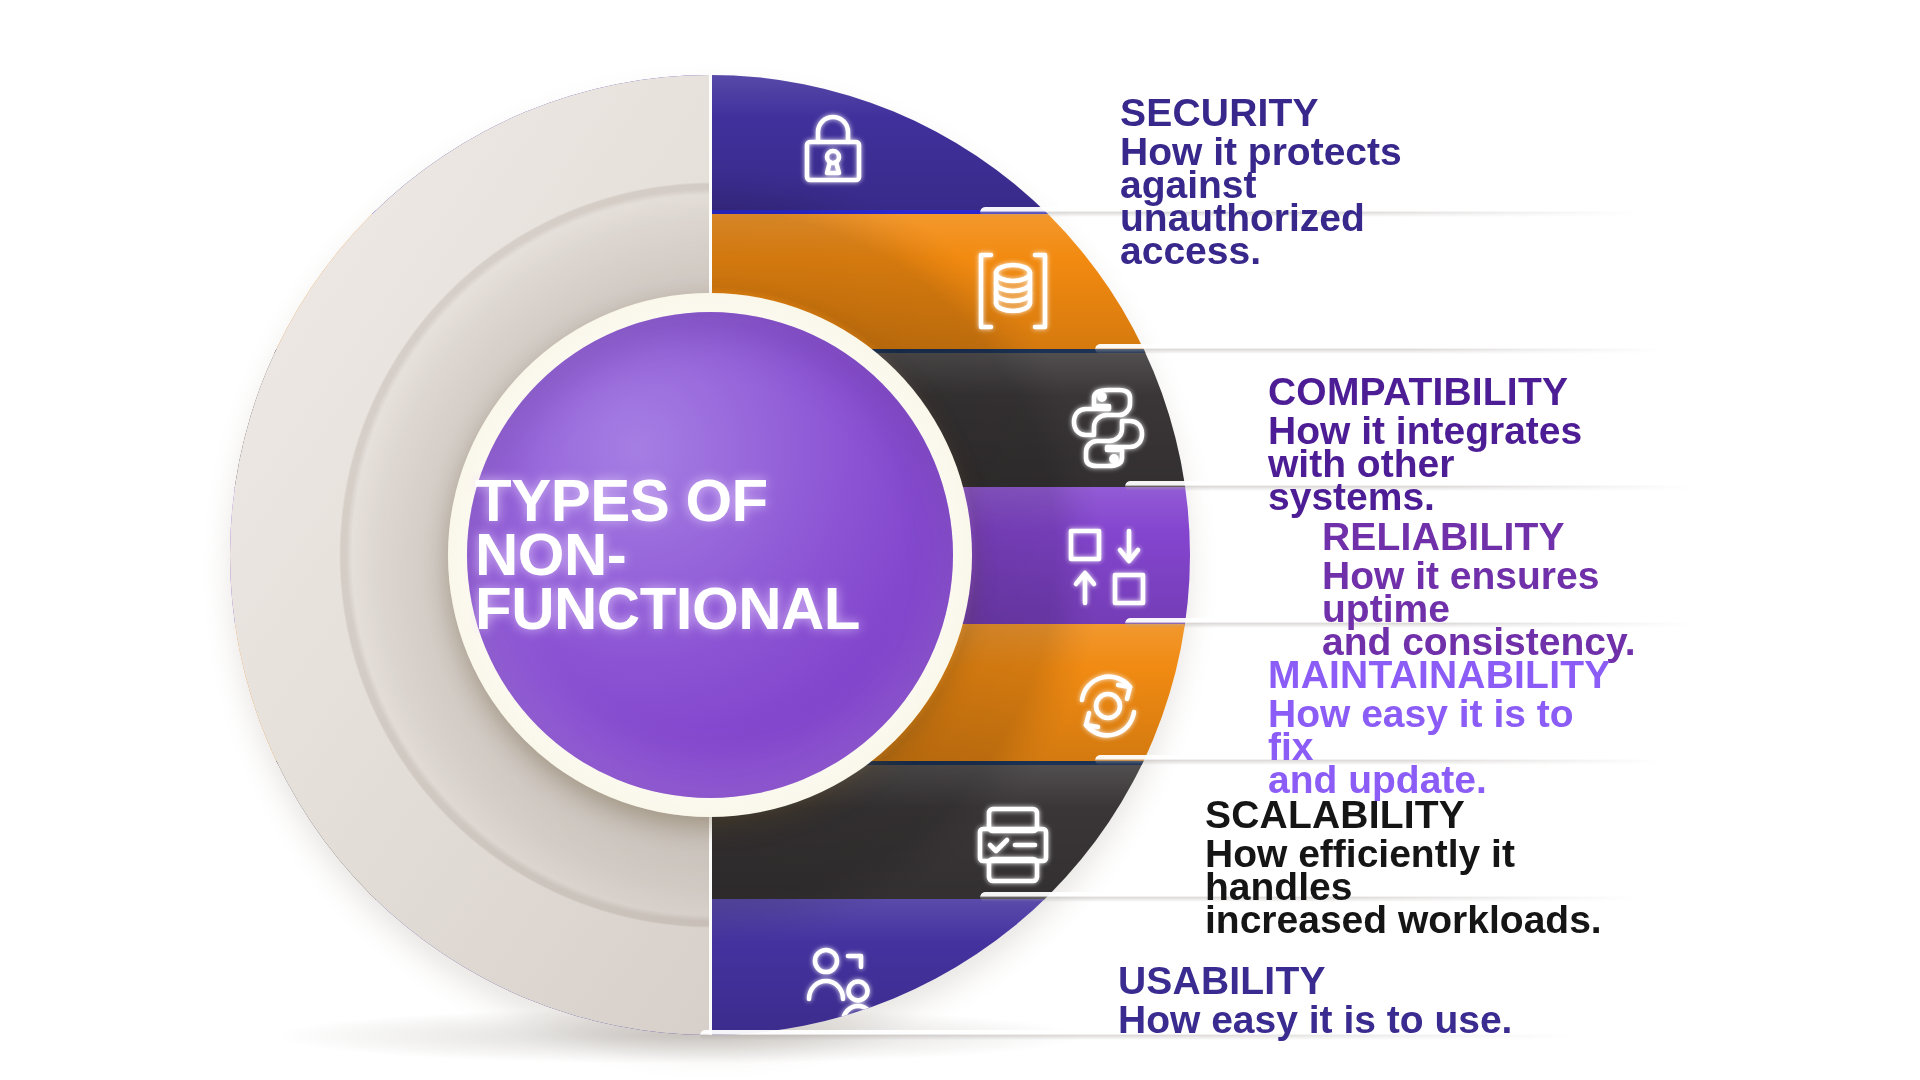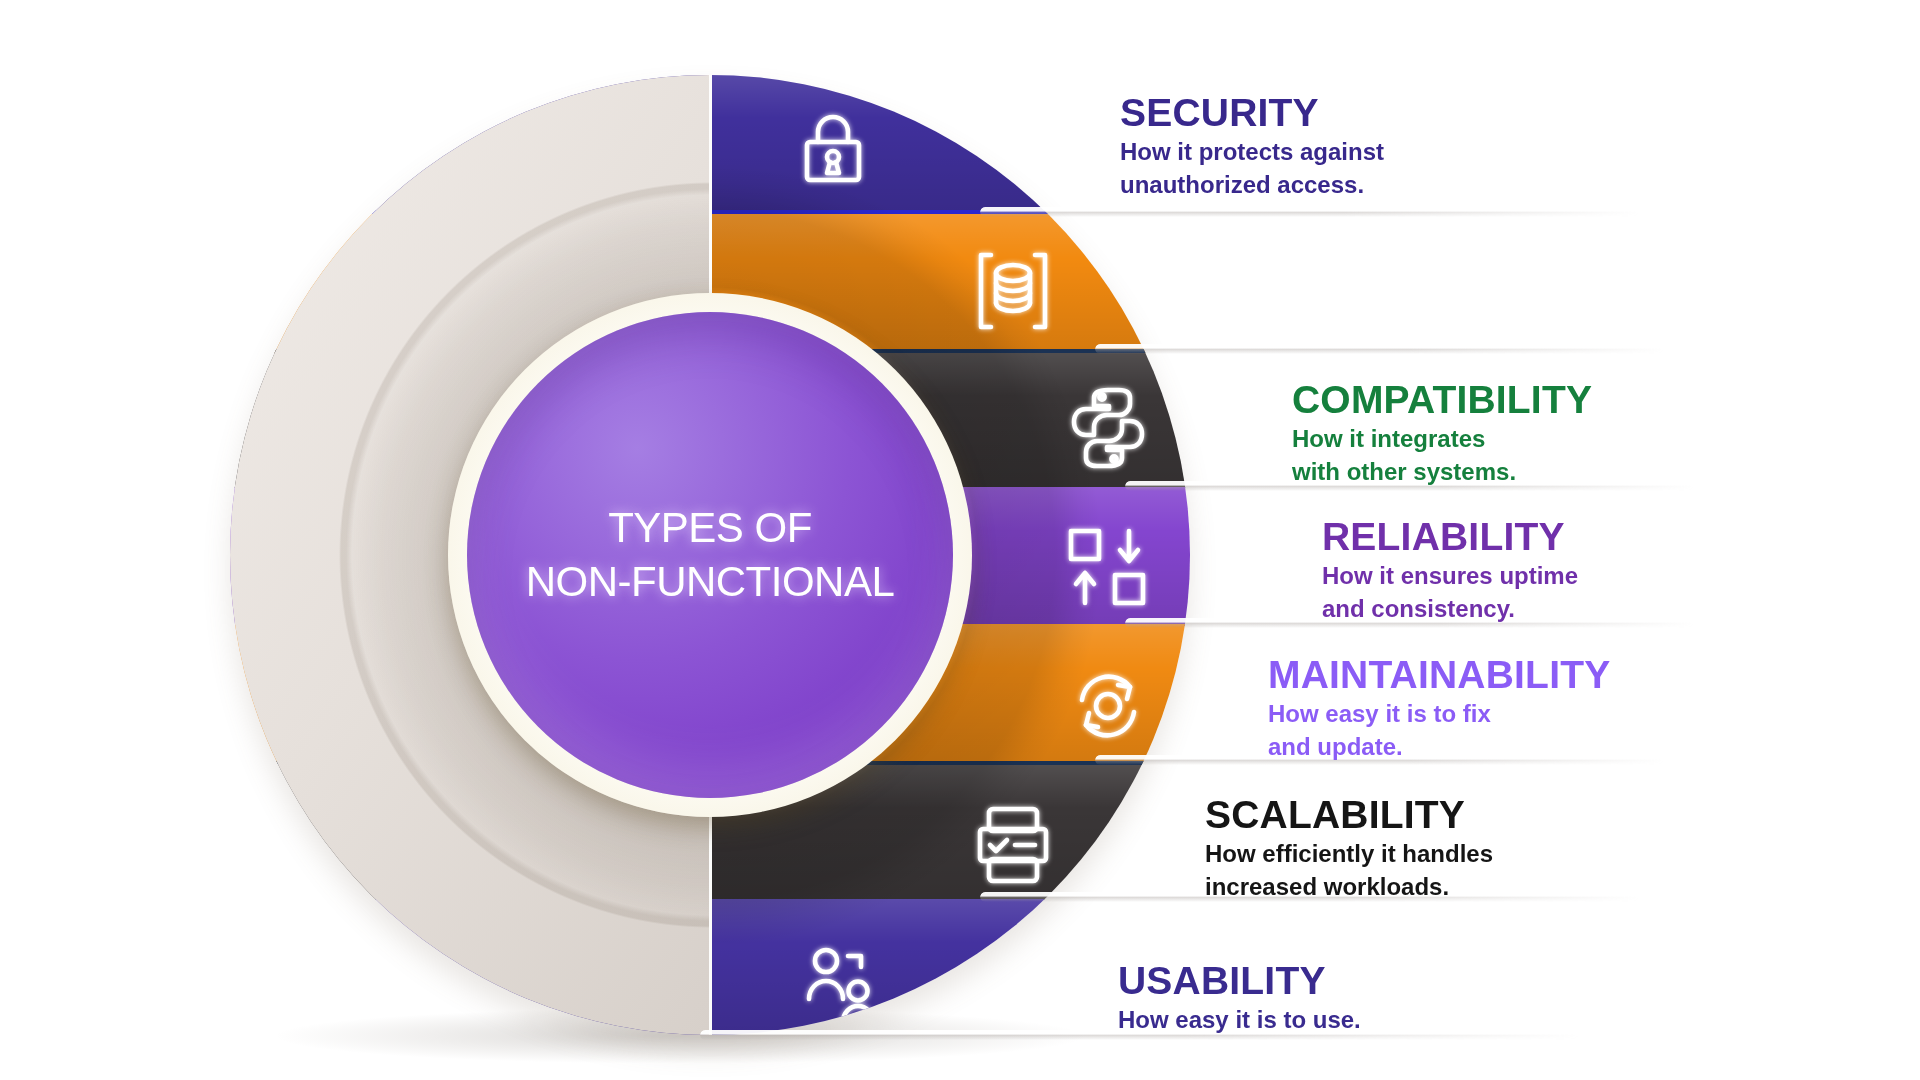--- a/index.html
+++ b/index.html
@@ -27,33 +27,33 @@
     background:
       radial-gradient(circle at 482px 480px,rgba(70,55,40,.10) 0 256px,rgba(70,55,40,.15) 257px,rgba(70,55,40,.07) 330px,rgba(70,55,40,.02) 360px,rgba(110,95,80,.16) 366px,rgba(110,95,80,.16) 371px,rgba(0,0,0,0) 373px),
       linear-gradient(125deg,#f1ece8 0%,#e6e0db 48%,#d7d0ca 100%);}
   .center-ring{position:absolute;left:218px;top:218px;width:524px;height:524px;border-radius:50%;
     background:radial-gradient(circle,#fffef9 55%,#f5f0dd 85%,#e9e3c9 100%);
     box-shadow:0 10px 24px rgba(90,70,30,.32);}
   .center-circle{position:absolute;left:237px;top:237px;width:486px;height:486px;border-radius:50%;
     background:radial-gradient(circle at 35% 28%,#a57ee3 0%,#8c54d4 45%,#7c3cc8 78%,#8a52cd 100%);
     box-shadow:inset 0 -28px 50px rgba(255,255,255,.16),inset 0 22px 44px rgba(60,20,110,.22);
     display:flex;align-items:center;justify-content:center;}
-  .center-title{width:470px;text-align:center;color:#ffffff;font-weight:normal;
-    font-size:42px;line-height:54px;letter-spacing:-.5px;
+  .center-title{width:470px;color:#ffffff;font-weight:bold;
+    font-size:60px;line-height:54px;letter-spacing:-.5px;
     text-shadow:0 0 12px rgba(235,215,255,.75);}
   
   .seg-icon{position:absolute;width:96px;height:96px;
     filter:drop-shadow(0 0 2.5px rgba(255,255,255,.85));}
   .seg-icon svg{width:100%;height:100%;}
   .seg-icon path,.seg-icon rect,.seg-icon circle,.seg-icon ellipse,.seg-icon line,.seg-icon polyline{
     fill:none;stroke:#ffffff;stroke-width:4.6;stroke-linecap:round;stroke-linejoin:round;}
   
   .seg-label{position:absolute;}
   .seg-label h2{margin:0 0 3px 0;font-size:39px;line-height:38px;font-weight:bold;letter-spacing:.2px;}
-  .seg-label p{margin:0;font-size:24px;line-height:33px;font-weight:bold;}
+  .seg-label p{margin:0;font-size:39px;line-height:33px;font-weight:bold;}
   
   .swoosh{position:absolute;height:10px;border-radius:5px;
     background:linear-gradient(to bottom,rgba(255,255,255,.95) 0 38%,rgba(176,170,166,.42) 55%,rgba(222,218,215,0) 100%);
     -webkit-mask-image:linear-gradient(to right,#000 0 55%,transparent 100%);
     mask-image:linear-gradient(to right,#000 0 55%,transparent 100%);}
 </style>
 </head>
 <body>
 
 <div class="canvas">
@@ -152,21 +152,21 @@
   <div class="swoosh" style="left:1125px;top:618px;width:570px"></div>
   <div class="swoosh" style="left:1095px;top:755px;width:570px"></div>
   <div class="swoosh" style="left:980px;top:892px;width:660px"></div>
   <div class="swoosh" style="left:700px;top:1030px;width:880px"></div>
 
   <div class="seg-label" style="left: 1120px; top: 94px; width: 360px; color: rgb(56, 40, 140);">
     <h2>SECURITY</h2>
     <p>How it protects against</p>
     <p>unauthorized access.</p>
   </div>
-  <div class="seg-label" style="left: 1268px; top: 381px; width: 340px; color: #15803d; margin-left: 24px;">
+  <div class="seg-label" style="left: 1268px; top: 373px; width: 340px; color: #4c1d95;">
     <h2>COMPATIBILITY</h2>
     <p>How it integrates</p>
     <p>with other systems.</p>
   </div>
   <div class="seg-label" style="left: 1322px; top: 518px; width: 360px; color: rgb(112, 48, 170);">
     <h2>RELIABILITY</h2>
     <p>How it ensures uptime</p>
     <p>and consistency.</p>
   </div>
   <div class="seg-label" style="left: 1268px; top: 656px; width: 360px; color: #8b5cf6;">

